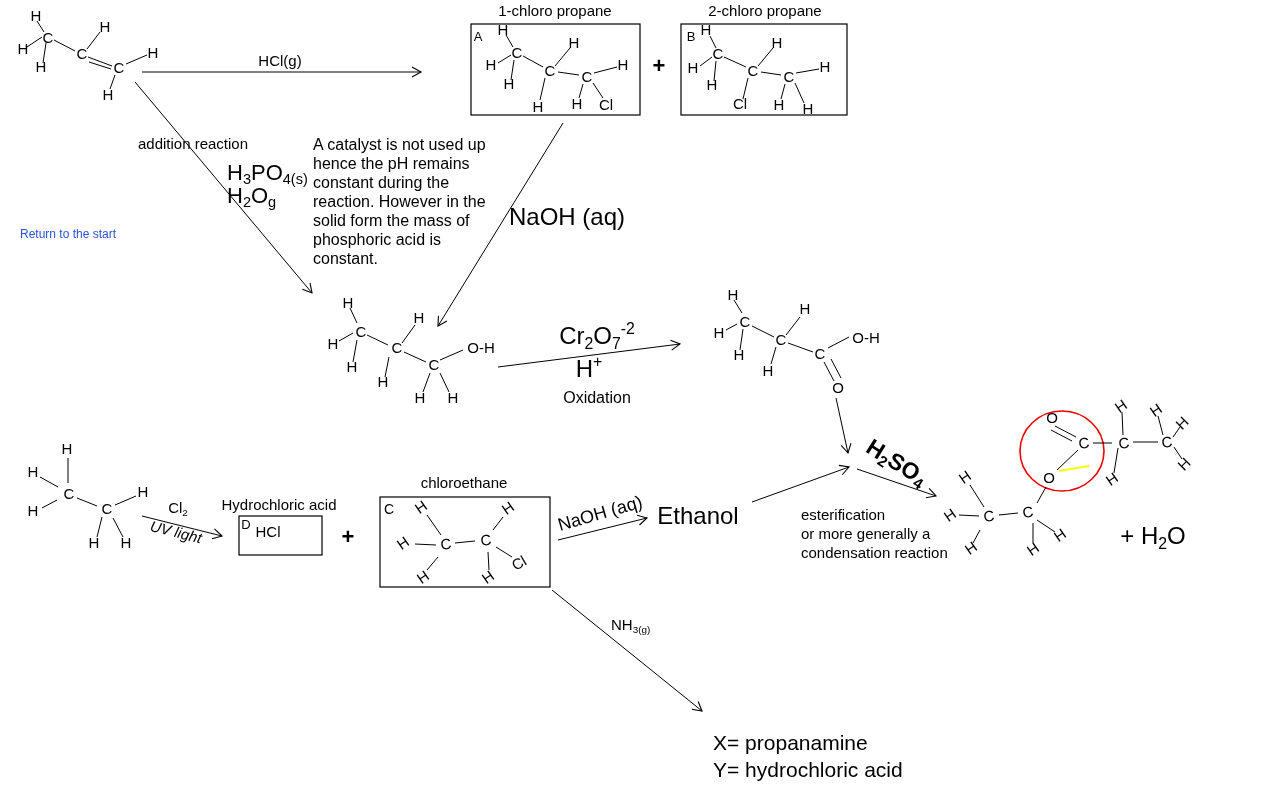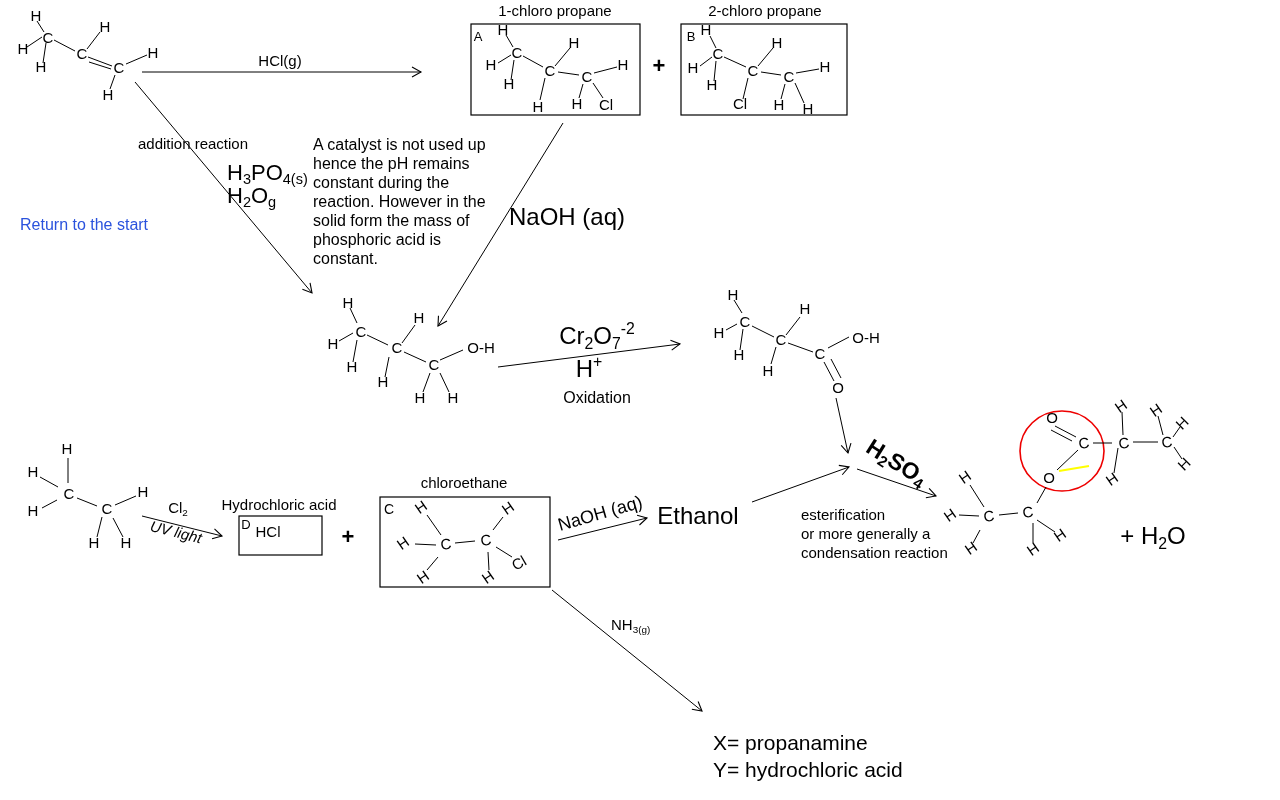--- a/index.html
+++ b/index.html
@@ -1,20 +1,20 @@
 <!DOCTYPE html>
 <html><head>
 <meta charset="utf-8">
 <style>
   html,body{margin:0;padding:0;background:#ffffff;}
   .stage{position:relative;width:1280px;height:800px;background:#ffffff;overflow:hidden;
          font-family:"Liberation Sans", sans-serif;}
   svg{position:absolute;left:0;top:0;}
   svg text{font-family:"Liberation Sans", sans-serif;}
-  a.return-link{position:absolute;left:20px;top:216px;font-size:16px;text-decoration:none;
+  a.return-link{position:absolute;left:20px;top:227px;font-size:12px;text-decoration:none;
                 font-family:"Liberation Sans", sans-serif;cursor:pointer;}
 </style>
 </head>
 <body>
 
 <div class="stage">
   <svg id="diagram" width="1280" height="800" viewBox="0 0 1280 800">
     <defs>
       <marker id="ah" markerWidth="22" markerHeight="16" refX="0" refY="0" viewBox="-11 -8 22 16" orient="auto" markerUnits="userSpaceOnUse">
         <path d="M-9,-5 L0,0 L-9,5" fill="none" stroke="#000000" stroke-width="1.1"></path>

